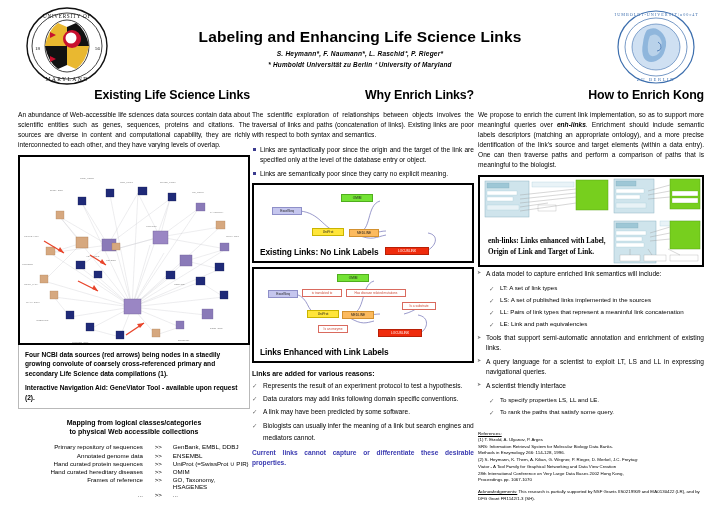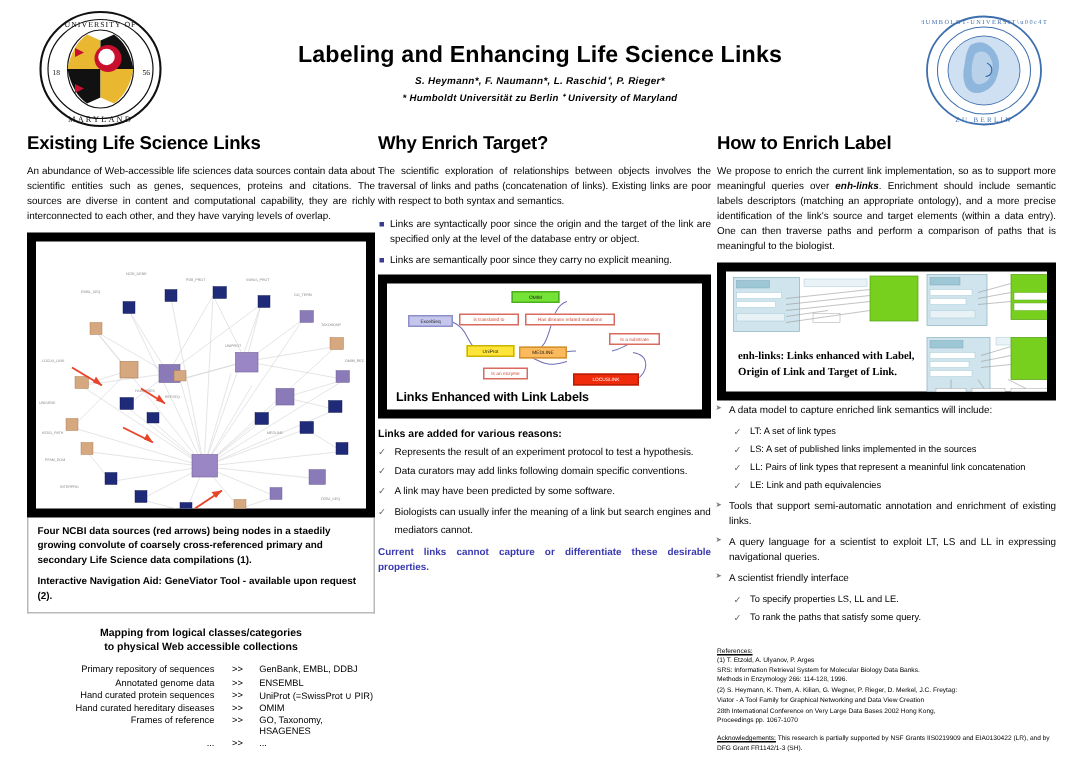--- a/index.html
+++ b/index.html
@@ -25,21 +25,21 @@
   .affil   { font-size:6.4px; font-style:italic; font-weight:bold; margin-top:1.5px; letter-spacing:.2px;}
 
   
   .columns { position:absolute; top:88px; left:0; width:720px; height:421px; }
   .col { position:absolute; top:0; }
   .col-left   { left:18px;  width:232px; }
   .col-mid    { left:252px; width:222px; }
   .col-right  { left:478px; width:226px; }
 
   .col-title {
-    text-align:left; font-size:12.4px; font-weight:bold; margin-bottom:8px;
+    text-align:right; font-size:12.4px; font-weight:bold; margin-bottom:8px;
     letter-spacing:-0.15px;
   }
   .para {
     font-size:6.6px; line-height:1.52; text-align:justify; margin:0 0 5px 0;
   }
 
   ul.bul { margin:3px 0 4px 0; padding:0; list-style:none; }
   ul.bul li {
     font-size:6.6px; line-height:1.52; text-align:justify;
     position:relative; padding-left:8px; margin-bottom:4px;
@@ -62,21 +62,21 @@
     font-size:6.6px; line-height:1.5; position:relative; padding-left:8px;
     margin-bottom:4px; text-align:justify;
   }
   ul.arw li:before {
     content:"\27A4"; position:absolute; left:-1px; top:0.2px; font-size:5px; color:#7d7d7d;
   }
   ul.chk.sub { margin-left:11px; }
   ul.chk.sub li { font-size:6.2px; line-height:1.75; }
 
   
-  .panel { border:6px solid #000000; background:#fff; position:relative; }
+  .panel { border:2px solid #000000; background:#fff; position:relative; }
 
   
   .netfig { height:190px; overflow:hidden; position:relative; background:#fff; }
   .netfig svg { position:absolute; left:0; top:0; }
 
   .capbox {
     border:1px solid #b9b9b9; border-top:none; padding:5px 6px 6px 6px;
   }
   .cap-bold { font-size:6.6px; font-weight:bold; line-height:1.42; margin:0 0 5px 0; }
   .cap-bold:last-child { margin-bottom:0; }
@@ -341,27 +341,44 @@
           <tr>
             <td class="l">...</td>
             <td class="m">&gt;&gt;</td>
             <td class="r">...</td>
           </tr>
         </tbody>
     </table>
   </div>
 
   <div class="col col-mid">
-    <div class="col-title">Why Enrich Target?</div>
+    <div class="col-title">Why Enrich Links?</div>
     <p class="para">The scientific exploration of relationships between objects involves the traversal of links and paths (concatenation of links). Existing links are poor with respect to both syntax and semantics.</p>
     <ul class="bul" id="mid-bullets">
         <li>Links are syntactically poor since the origin and the target of the link are specified only at the level of the database entry or object.</li>
         <li>Links are semantically poor since they carry no explicit meaning.</li>
       </ul>
 
+    <div class="panel diagbox">
+      <svg width="220" height="80" viewBox="0 0 220 80" style="position:absolute;left:0;top:0;">
+        <g stroke="#6f6fb5" stroke-width="0.7" fill="none">
+          <path d="M46 26 C 66 28, 70 44, 82 46"></path>
+          <path d="M104 47 C 118 47, 112 20, 126 16"></path>
+          <path d="M104 49 C 120 50, 124 46, 132 46"></path>
+          <path d="M104 50 C 118 56, 122 52, 132 50"></path>
+          <path d="M174 48 C 186 50, 182 62, 172 66"></path>
+        </g>
+      </svg>
+      <div class="node n-lavender" style="left:18px; top:22px; width:30px;">ExcelSeq</div>
+      <div class="node n-yellow" style="left:58px; top:43px; width:32px;">UniProt</div>
+      <div class="node n-green" style="left:87px; top:9px; width:32px;">OMIM</div>
+      <div class="node n-orange" style="left:95px; top:44px; width:30px;">MEDLINE</div>
+      <div class="node n-red" style="left:131px; top:62px; width:44px;">LOCUSLINK</div>
+      <div class="diag-caption">Existing Links: No Link Labels</div>
+    </div>
 
     <div class="panel diagbox diagbox2" style="margin-top:4px;">
       <svg width="220" height="80" viewBox="0 0 220 80" style="position:absolute;left:0;top:0;">
         <g stroke="#6f6fb5" stroke-width="0.7" fill="none">
           <path d="M42 25 C 56 30, 52 42, 62 44"></path>
           <path d="M96 45 C 112 45, 106 16, 120 12"></path>
           <path d="M96 47 C 112 48, 118 45, 126 45"></path>
           <path d="M96 49 C 108 56, 112 54, 120 52"></path>
           <path d="M164 46 C 176 48, 174 60, 166 64"></path>
           <path d="M150 45 C 162 42, 166 36, 172 34"></path>
@@ -385,21 +402,21 @@
           <li>Represents the result of an experiment protocol to test a hypothesis.</li>
           <li>Data curators may add links following domain specific conventions.</li>
           <li>A link may have been predicted by some software.</li>
           <li>Biologists can usually infer the meaning of a link but search engines and mediators cannot.</li>
         </ul>
       <p class="para emphasis" style="margin-top:4px;">Current links cannot capture or differentiate these desirable properties.</p>
     </div>
   </div>
 
   <div class="col col-right">
-    <div class="col-title">How to Enrich Label</div>
+    <div class="col-title">How to Enrich Kong</div>
     <p class="para"><span>We propose to enrich the current link implementation, so as to support more meaningful queries over </span><span class="bolditalic">enh-links</span><span>. Enrichment should include semantic labels descriptors (matching an appropriate ontology), and a more precise identification of the link's source and target elements (within a data entry). One can then traverse paths and perform a comparison of paths that is meaningful to the biologist.</span></p>
 
     <div class="panel rfig">
       <svg width="224" height="92" viewBox="0 0 224 92" style="position:absolute;left:0;top:0;">
 
         <g>
           <rect x="5" y="4" width="44" height="36" fill="#cfe4ec" stroke="#8fb5c4" stroke-width="0.5"></rect>
           <rect x="7" y="6" width="22" height="5" fill="#9ec7d6" stroke="#7ba5b6" stroke-width="0.3"></rect>
           <rect x="7" y="14" width="30" height="4" fill="#ffffff" stroke="#9ec7d6" stroke-width="0.3"></rect>
           <rect x="7" y="20" width="26" height="4" fill="#ffffff" stroke="#9ec7d6" stroke-width="0.3"></rect>

